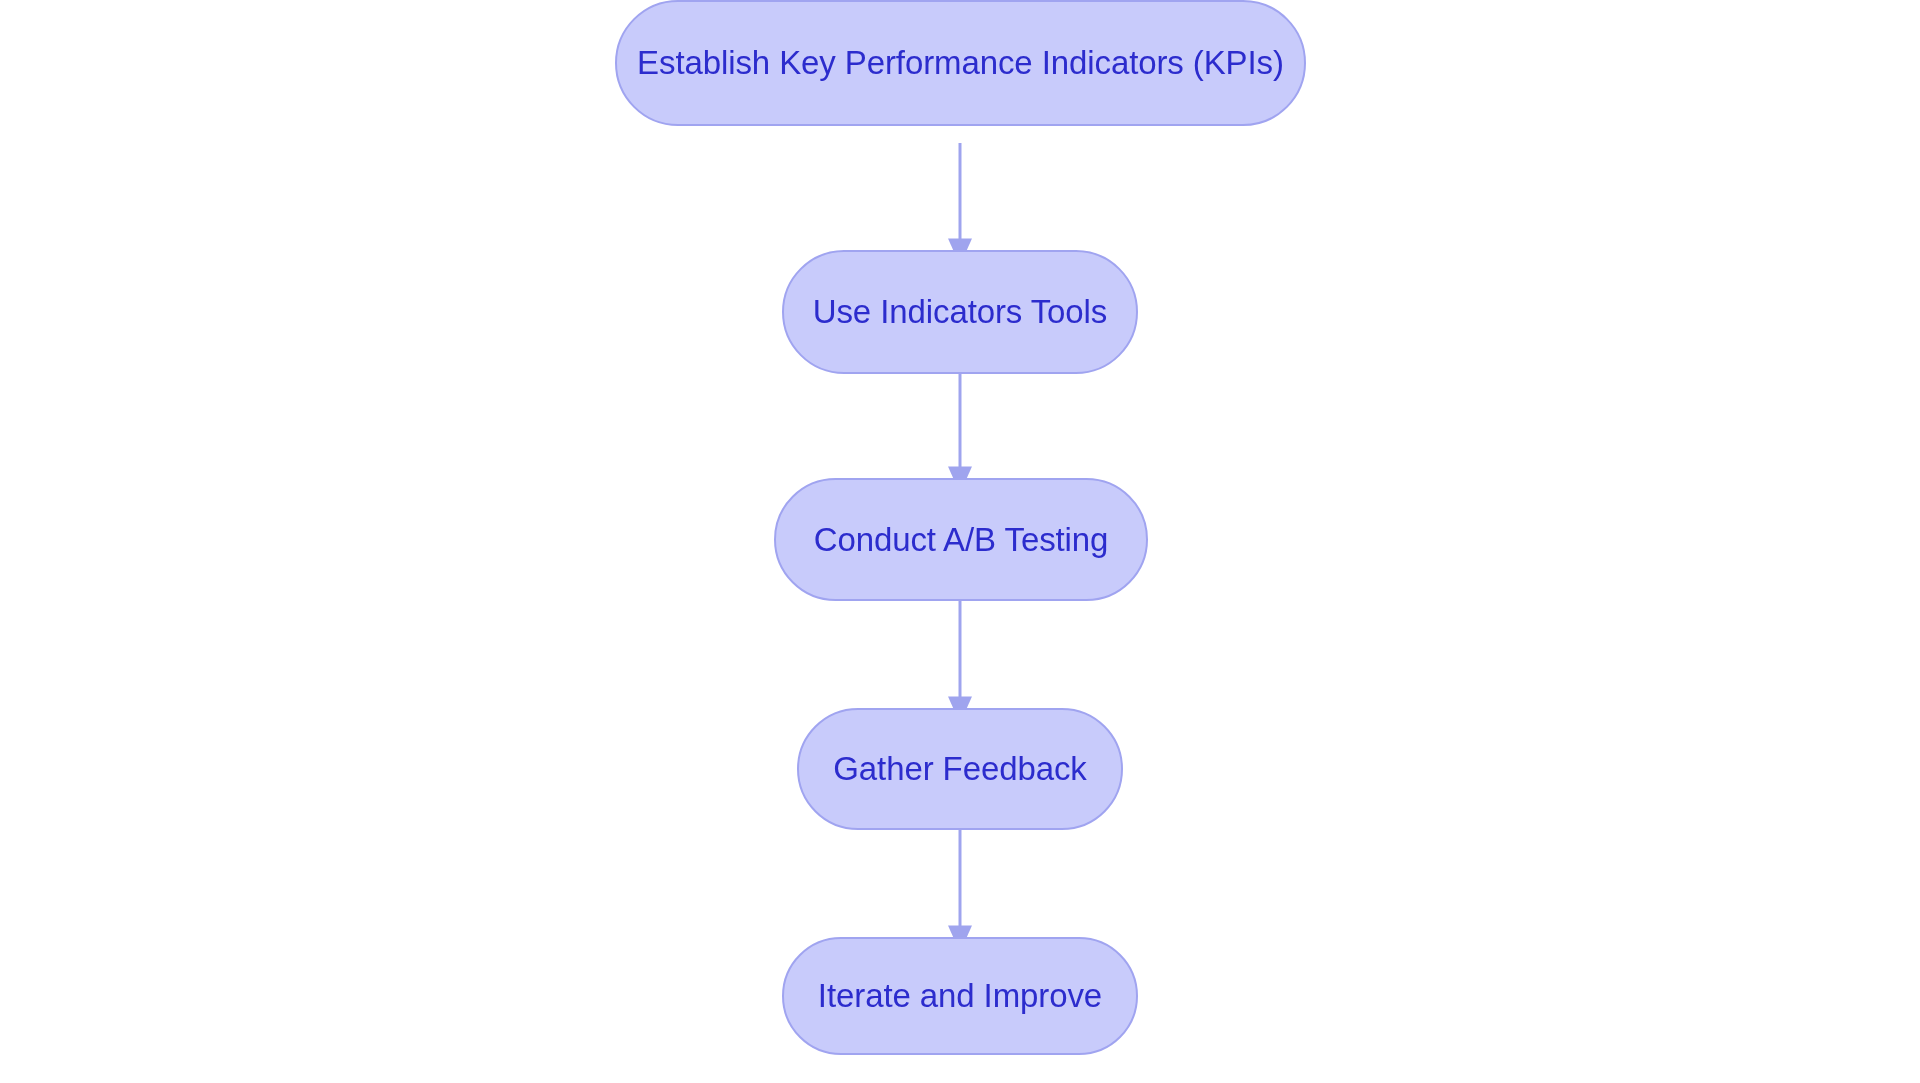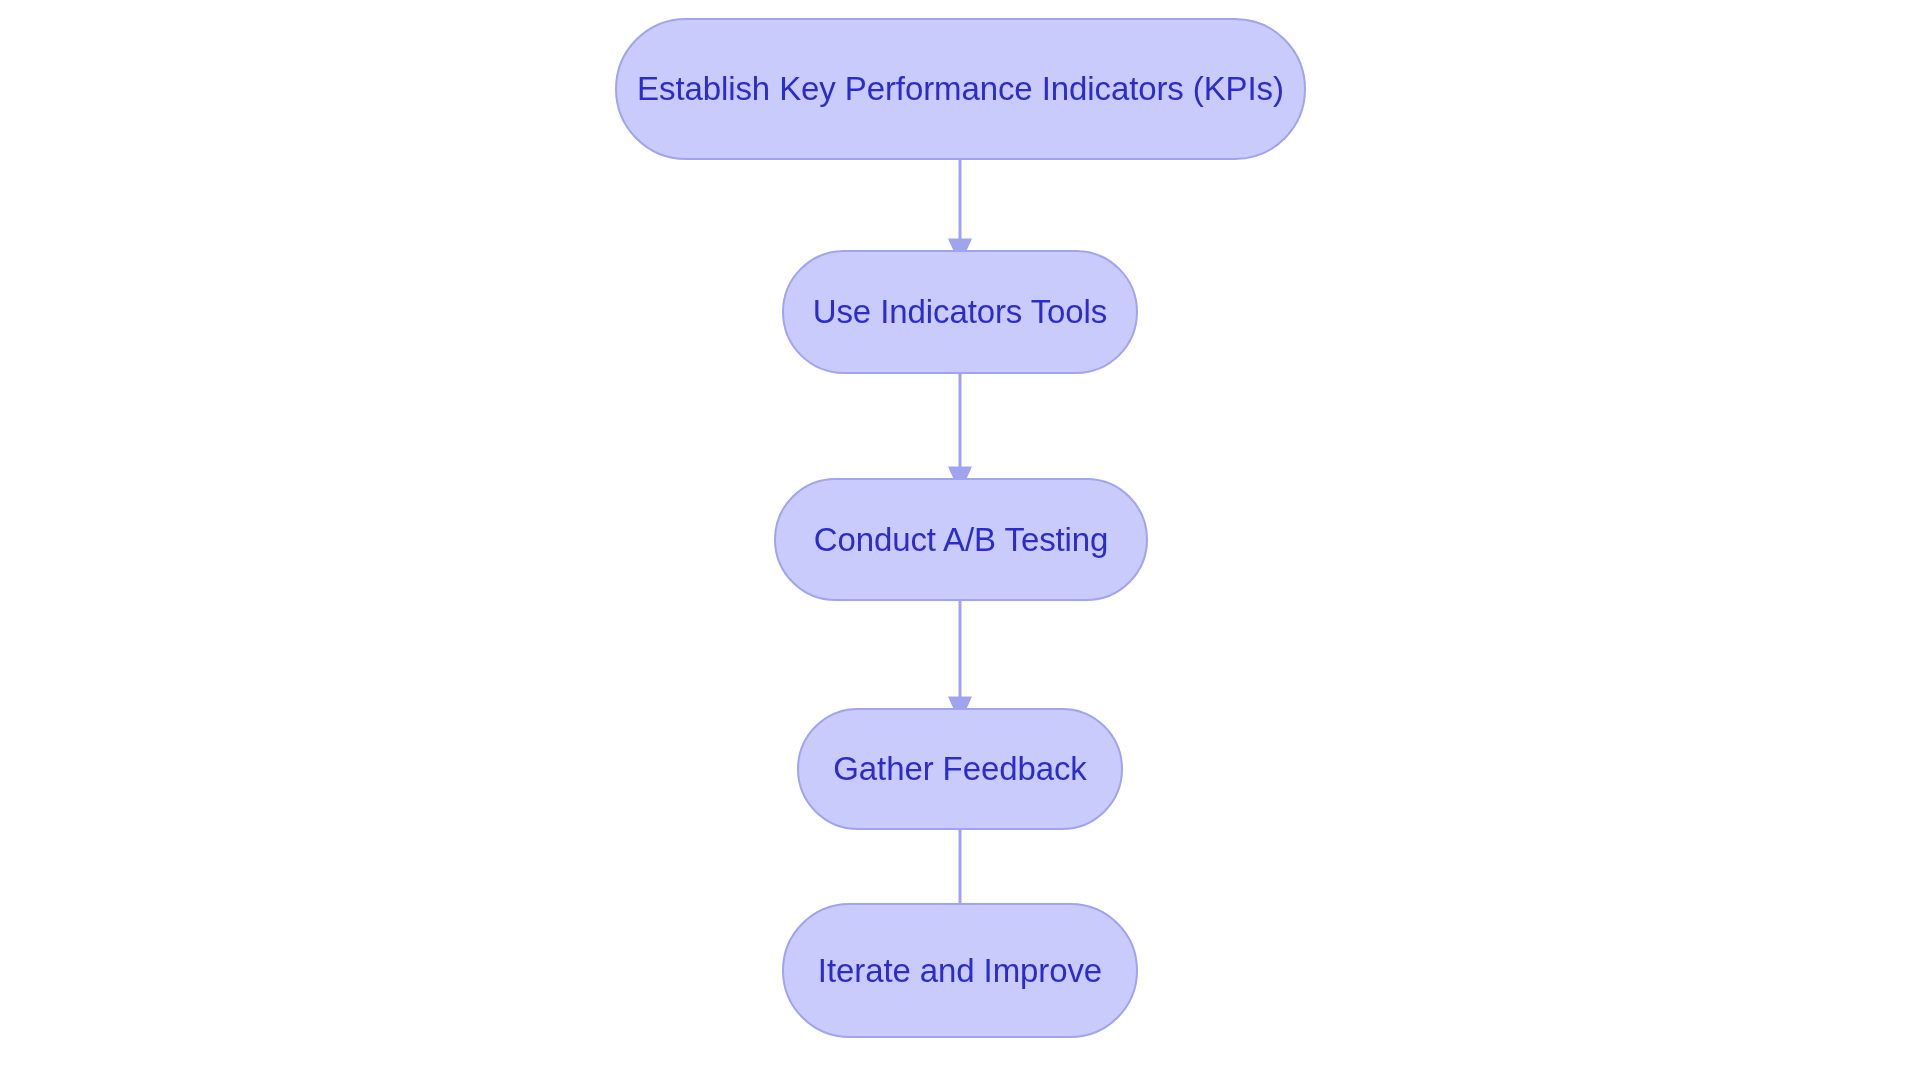--- a/index.html
+++ b/index.html
@@ -42,25 +42,25 @@
   .flow-node-label {
     color: #2c2ccd;
     font-family: "Liberation Sans", sans-serif;
     font-size: 33px;
     font-weight: 400;
     line-height: 1.15;
     letter-spacing: -0.1px;
     white-space: nowrap;
   }
   
-  #node-kpi        { left: 615px; top: 18px;   width: 691px; height: 142px; }
+  #node-kpi        { left: 615px; top: 0;   width: 691px; height: 126px; }
   #node-analytics  { left: 782px; top: 250px;  width: 356px; height: 124px; }
   #node-abtest     { left: 774px; top: 478px;  width: 374px; height: 123px; }
   #node-feedback   { left: 797px; top: 708px;  width: 326px; height: 122px; }
-  #node-iterate    { left: 782px; top: 903px;  width: 356px; height: 135px; }
+  #node-iterate    { left: 782px; top: 937px;  width: 356px; height: 118px; }
 </style>
 </head>
 <body>
 
 <div id="flow-canvas">
 
   <svg id="edge-layer" viewBox="0 0 1920 1083" width="1920" height="1083">
     <defs>
       <marker id="arrowhead" markerWidth="9" markerHeight="8" refX="1.2" refY="4" orient="auto" markerUnits="strokeWidth">
         <path d="M0,0 L9,4 L0,8 Z" fill="#9fa4ee"></path>

